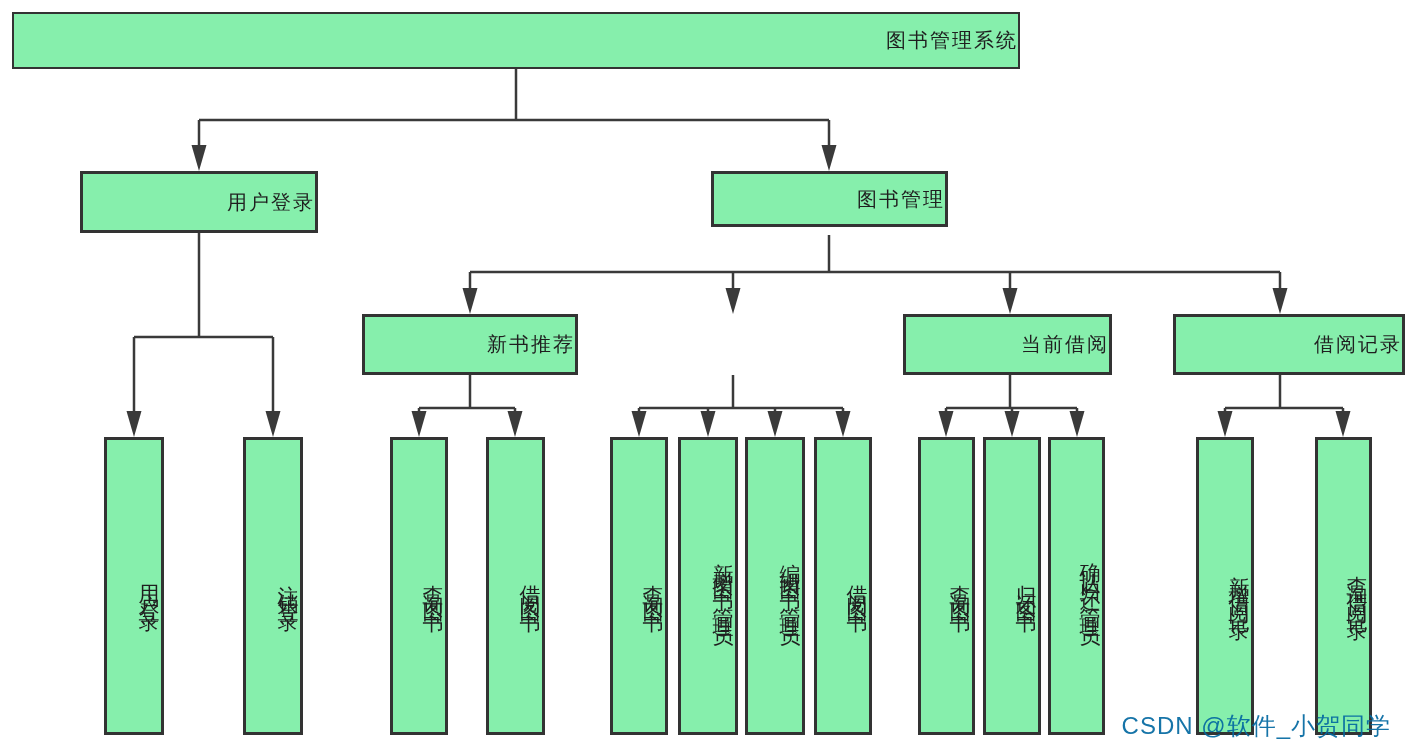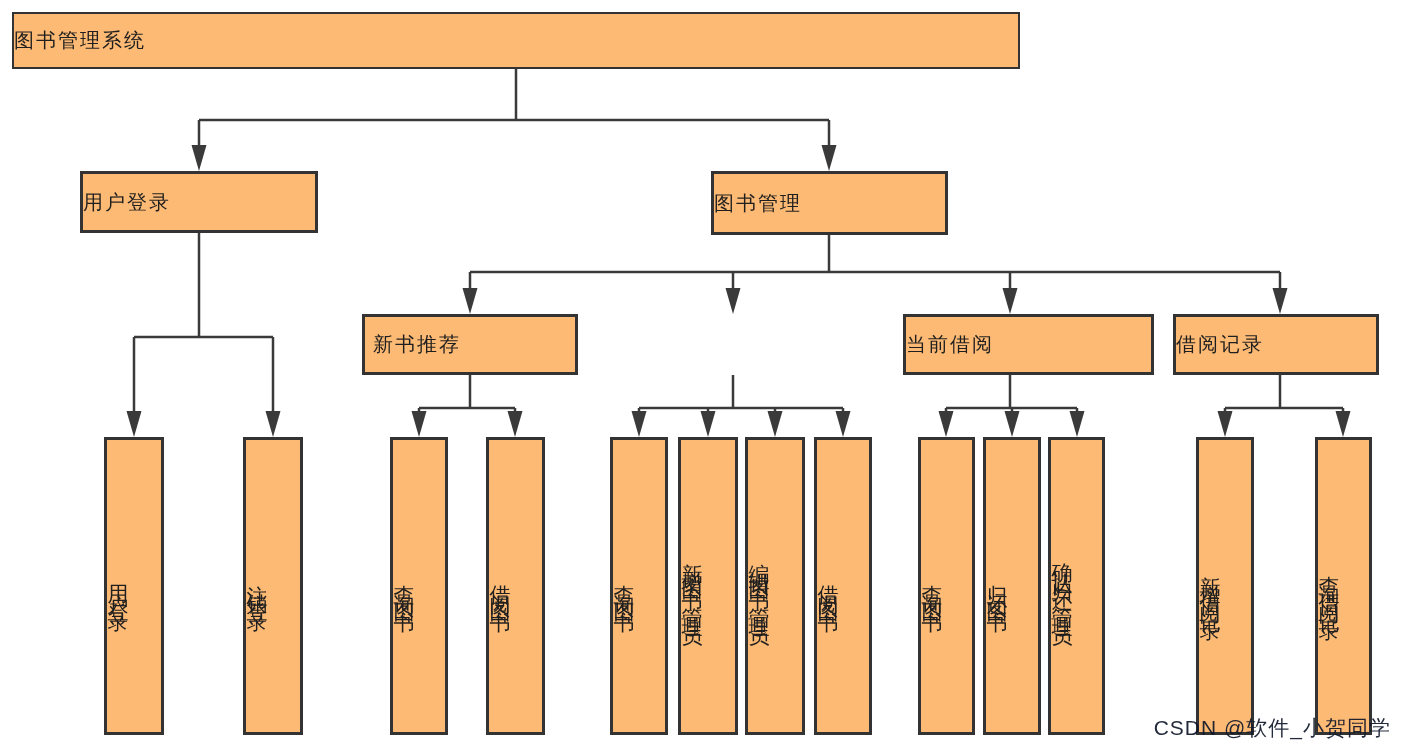--- a/index.html
+++ b/index.html
@@ -12,68 +12,68 @@
     overflow: hidden;
   }
   svg.connectors {
     position: absolute;
     left: 0; top: 0;
     width: 1405px; height: 747px;
   }
   .box {
     position: absolute;
     box-sizing: border-box;
-    background: #fdba74;
+    background: #86efac;
     border: 3px solid #333333;
     display: flex;
     align-items: center;
-    justify-content: flex-start;
+    justify-content: flex-end;
     color: #1f1f1f;
   }
   .h-label {
     font-size: 20px;
     letter-spacing: 2px;
     white-space: nowrap;
   }
   .v-label {
     writing-mode: vertical-rl;
     text-orientation: mixed;
     font-size: 21px;
     letter-spacing: 9px;
     line-height: 1.1;
     white-space: nowrap;
   }
   
   .n-root          { left: 12px;   top: 12px;  width: 1008px; height: 57px; border-width: 2.5px; }
   .n-user-login    { left: 80px;   top: 171px; width: 238px;  height: 62px; }
-  .n-book-mgmt     { left: 711px;  top: 171px; width: 237px;  height: 64px; }
+  .n-book-mgmt     { left: 711px;  top: 171px; width: 237px;  height: 56px; }
   .n-new-book-rec  { left: 362px;  top: 314px; width: 216px;  height: 61px; padding-left: 8px; }
   .n-book-borrow   { left: 618px;  top: 314px; width: 230px;  height: 61px; }
-  .n-cur-borrow    { left: 903px;  top: 314px; width: 251px;  height: 61px; }
-  .n-borrow-rec    { left: 1173px; top: 314px; width: 206px;  height: 61px; }
+  .n-cur-borrow    { left: 903px;  top: 314px; width: 209px;  height: 61px; }
+  .n-borrow-rec    { left: 1173px; top: 314px; width: 232px;  height: 61px; }
   .leaf            { top: 437px; height: 298px; }
   .n-l-login       { left: 104px;  width: 60px; }
   .n-l-logout      { left: 243px;  width: 60px; }
   .n-l-nbr-query   { left: 390px;  width: 58px; }
   .n-l-nbr-borrow  { left: 486px;  width: 59px; }
   .n-l-bb-query    { left: 610px;  width: 58px; }
   .n-l-bb-add      { left: 678px;  width: 60px; }
   .n-l-bb-edit     { left: 745px;  width: 60px; }
   .n-l-bb-borrow   { left: 814px;  width: 58px; }
   .n-l-cb-query    { left: 918px;  width: 57px; }
   .n-l-cb-return   { left: 983px;  width: 58px; }
   .n-l-cb-confirm  { left: 1048px; width: 57px; }
   .n-l-br-add      { left: 1196px; width: 58px; }
   .n-l-br-query    { left: 1315px; width: 57px; }
   .watermark {
     position: absolute;
     right: 14px;
     bottom: 5px;
-    font-size: 21px;
-    color: #0f172a;
+    font-size: 24px;
+    color: #0369a1;
     letter-spacing: 1px;
     z-index: 5;
     opacity: 0.92;
     white-space: nowrap;
   }
 </style>
 </head>
 <body>
 
 <div class="stage">

